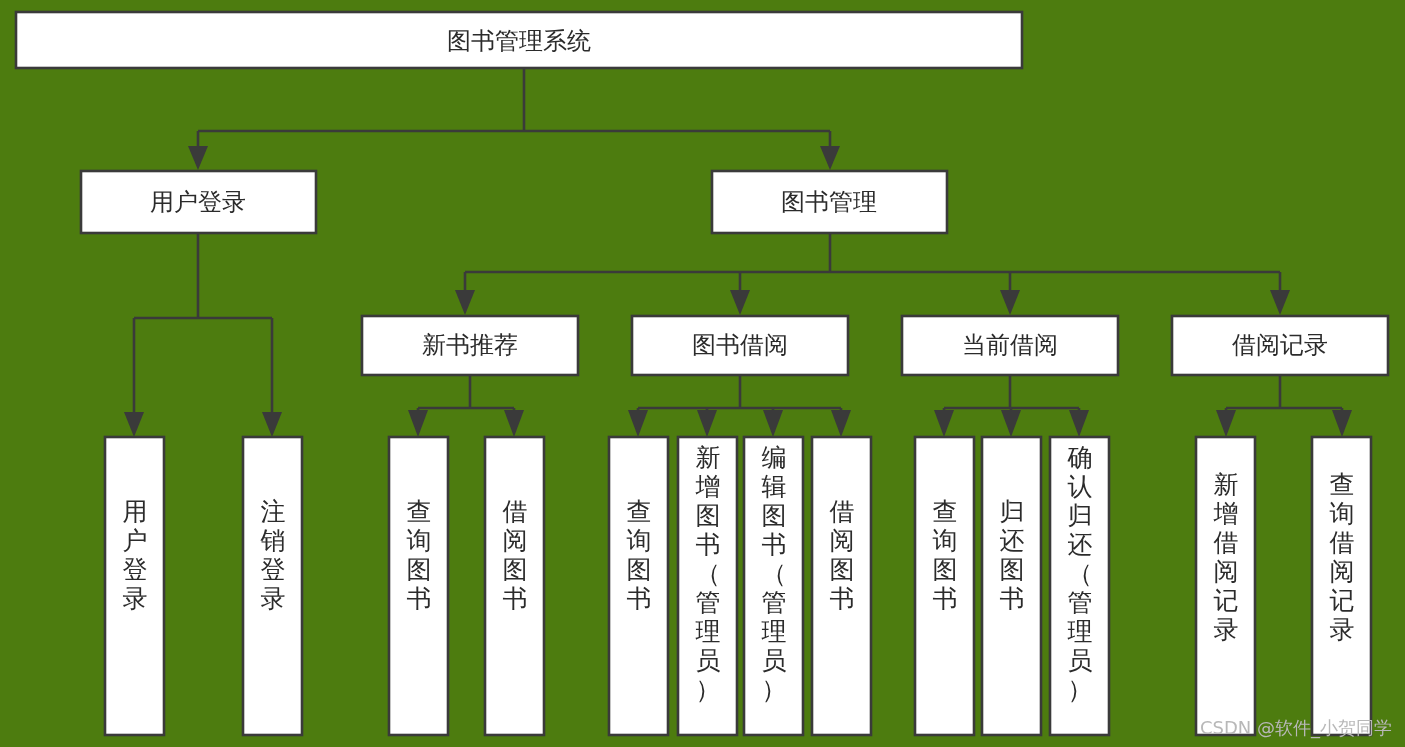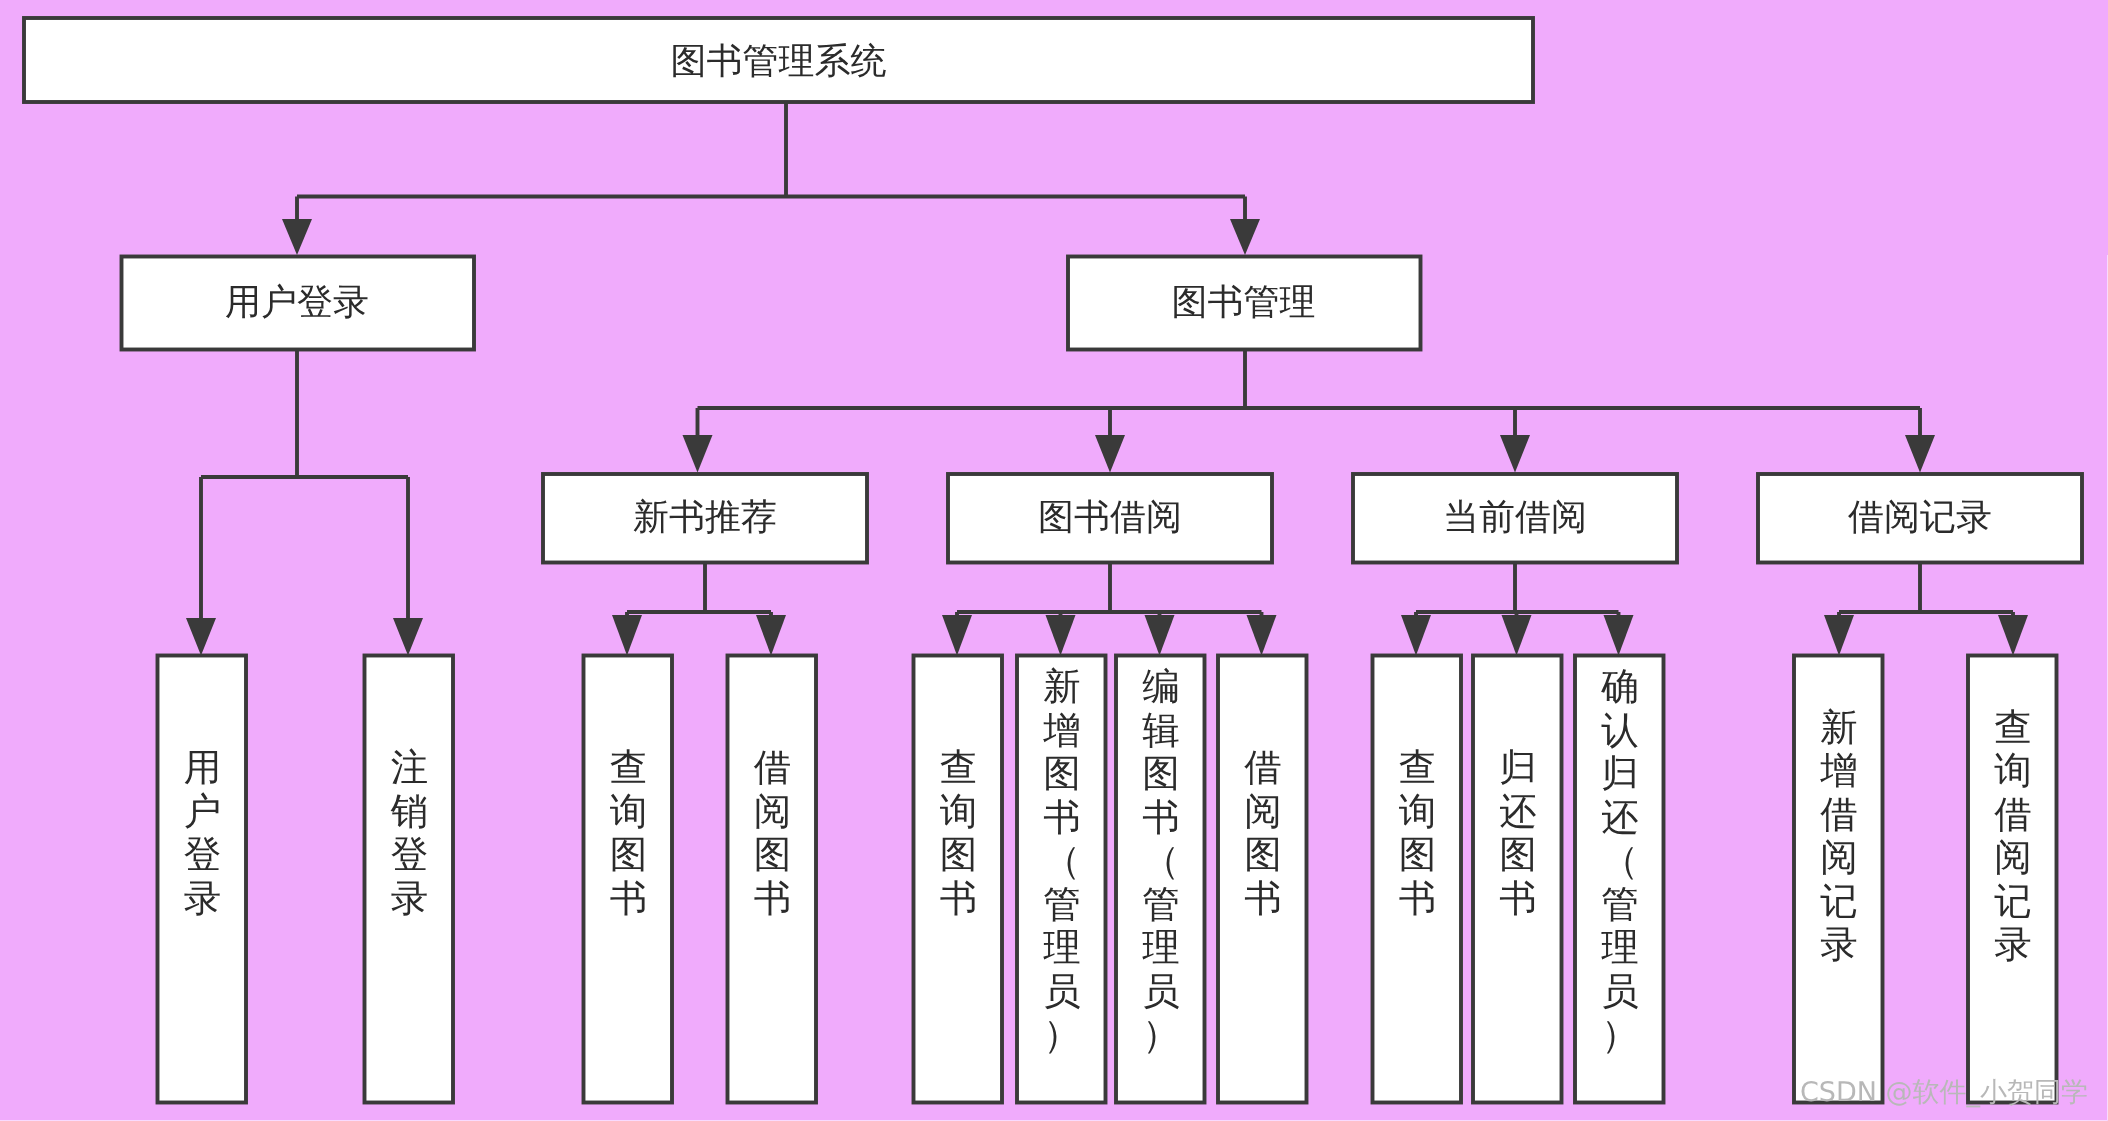--- a/index.html
+++ b/index.html
@@ -7,21 +7,21 @@
     padding: 0;
     background: #ffffff;
   }
   body {
     font-family: "DejaVu Sans", "Liberation Sans", sans-serif;
   }
   #diagram-root {
     position: relative;
     width: 1405px;
     height: 747px;
-    background: #f0abfc;
+    background: #4d7c0f;
     overflow: hidden;
     text-align: center;
   }
   svg.canvas {
     position: absolute;
     left: 0;
     top: 0;
     width: 1405px;
     height: 747px;
   }

